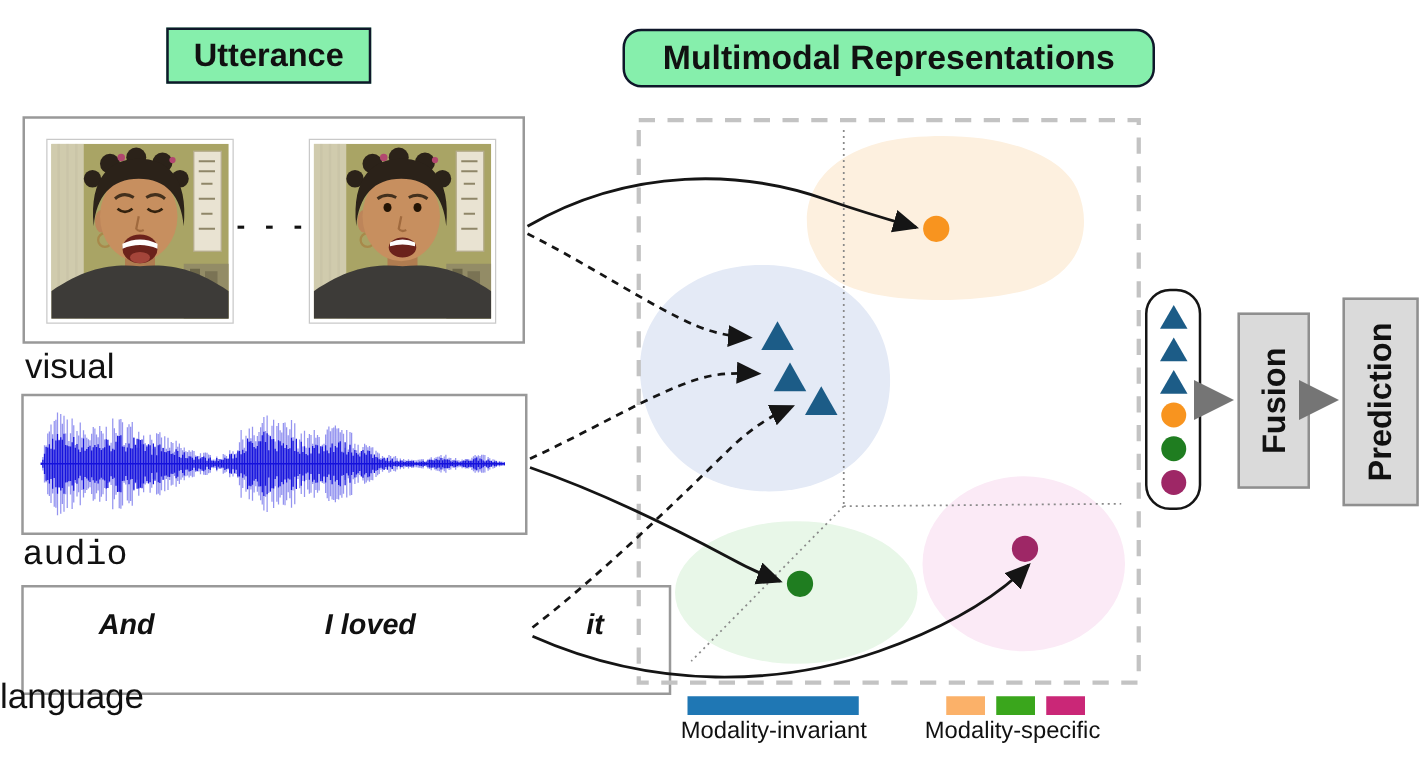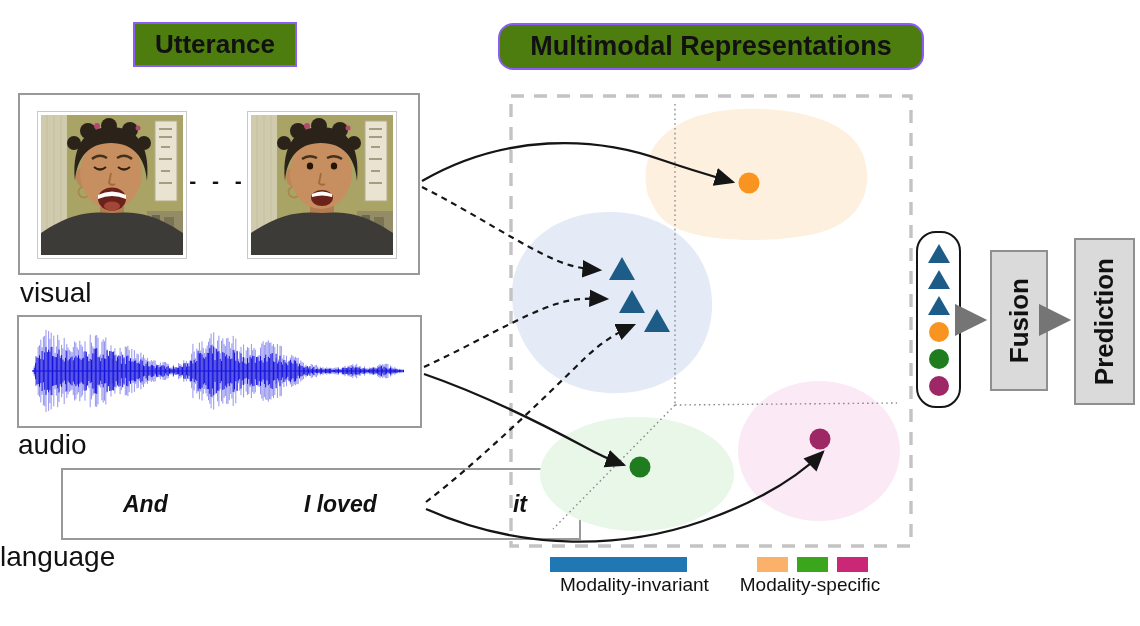--- a/index.html
+++ b/index.html
@@ -1,34 +1,34 @@
 <!DOCTYPE html>
 <html><head>
 <meta charset="utf-8">
 <style>
   html,body{margin:0;padding:0;background:#fff;}
   .canvas{position:relative;width:1140px;height:626px;background:#fff;overflow:hidden;
           font-family:"Liberation Sans","DejaVu Sans",sans-serif;color:#111;}
   .overlay{position:absolute;left:0;top:0;width:1140px;height:626px;z-index:5;pointer-events:none;}
 
-  .hdr{position:absolute;background:#4d7c0f;border:2px solid #8b5cf6;display:flex;
+  .hdr{position:absolute;background:#86efac;border:2px solid #0f172a;display:flex;
        align-items:center;justify-content:center;font-weight:bold;font-size:26px;z-index:2;}
   .hdr-utterance{left:133px;top:22px;width:160px;height:41px;}
   .hdr-multimodal{left:498px;top:23px;width:422px;height:43px;font-size:27px;border-radius:15px;}
 
   .panel{position:absolute;background:#fff;border:2px solid #999;z-index:2;}
   .visual-box{left:18px;top:93px;width:398px;height:178px;}
   .audio-box{left:17px;top:315px;width:401px;height:109px;}
-  .language-box{left:17px;top:468px;width:404px;height:68px;display:flex;align-items:center;
-                justify-content:space-between;padding:0 52px 0 60px;box-sizing:content-box;margin-left:44px;}
+  .language-box{left:17px;top:468px;width:404px;height:68px;display:flex;
+                justify-content:space-between;padding:16px 52px 0 60px;box-sizing:content-box;}
   .language-box span{font-weight:bold;font-style:italic;font-size:23px;}
 
   .cap{position:absolute;font-size:28px;z-index:2;}
   .cap-visual{left:20px;top:277px;}
-  .cap-audio{left:18px;top:429px;}
+  .cap-audio{left:18px;top:429px;font-family:Liberation Mono, monospace;}
   .cap-language{left:0;top:541px;}
 
   .face{position:absolute;width:142px;height:140px;border:3px solid #fff;outline:1px solid #c9c9c9;}
   .dashes{position:absolute;left:168px;top:74px;width:60px;text-align:center;
           font-weight:bold;font-size:21px;letter-spacing:5px;}
   #waveform{position:absolute;left:0;top:0;}
 
   .pill{position:absolute;left:916px;top:231px;width:45px;height:177px;border:2.5px solid #151515;
         border-radius:20px;background:#fff;z-index:2;display:flex;flex-direction:column;
         align-items:center;justify-content:center;gap:7px;box-sizing:border-box;}
@@ -44,21 +44,21 @@
   .gbox .vtext{writing-mode:vertical-rl;transform:rotate(180deg);font-weight:bold;font-size:26px;}
   .fusion-box{left:990px;top:250px;width:54px;height:137px;}
   .prediction-box{left:1074px;top:238px;width:57px;height:163px;}
 
   .legend-swatch{position:absolute;top:557px;height:15px;z-index:2;}
   .sw-invariant{left:550px;width:137px;}
   .sw-orange{left:757px;width:31px;}
   .sw-green{left:797px;width:31px;}
   .sw-magenta{left:837px;width:31px;}
   .legend-label{position:absolute;top:574px;font-size:19px;z-index:2;}
-  .ll-invariant{left:560px;width:162px;}
+  .ll-invariant{left:538px;width:162px;text-align:center;}
   .ll-specific{left:734px;width:152px;text-align:center;}
 </style>
 </head>
 <body>
 
 <div class="canvas">
 
   <svg class="overlay" viewBox="0 0 1140 626">
     <defs>
       <marker id="ab" markerWidth="10" markerHeight="9" refX="8" refY="4" orient="auto">

